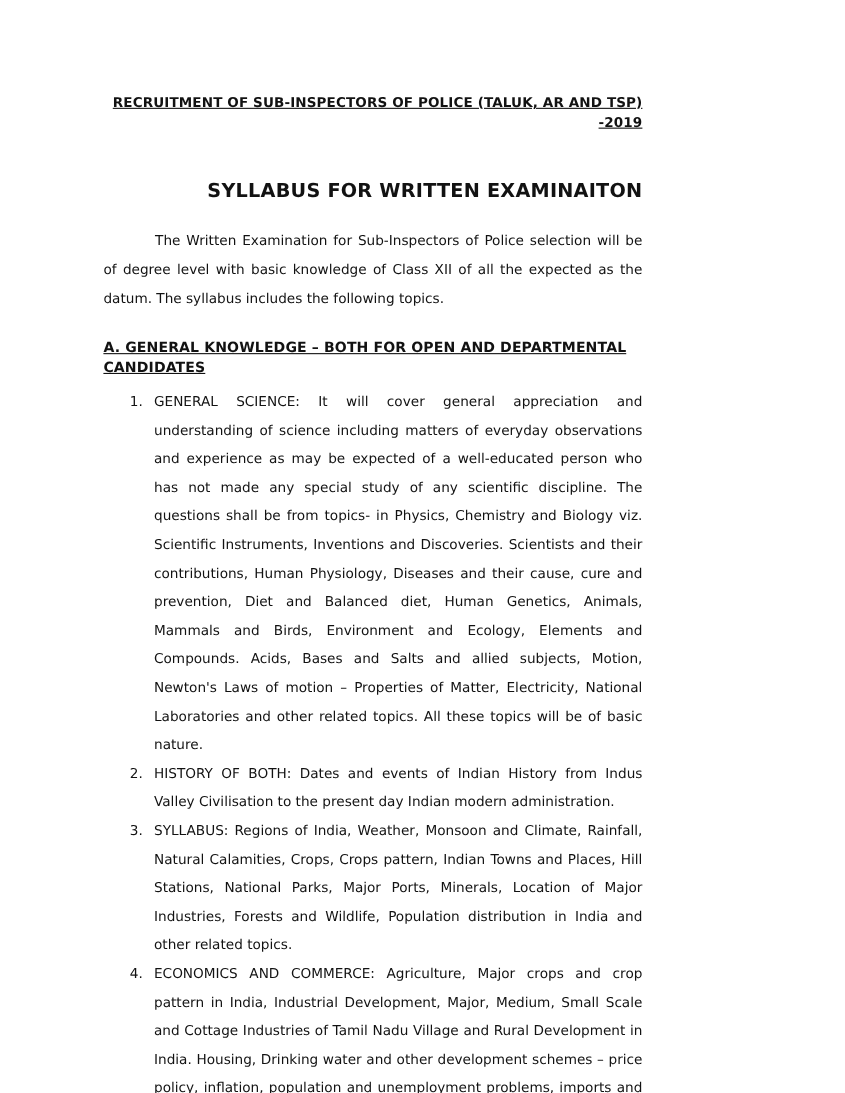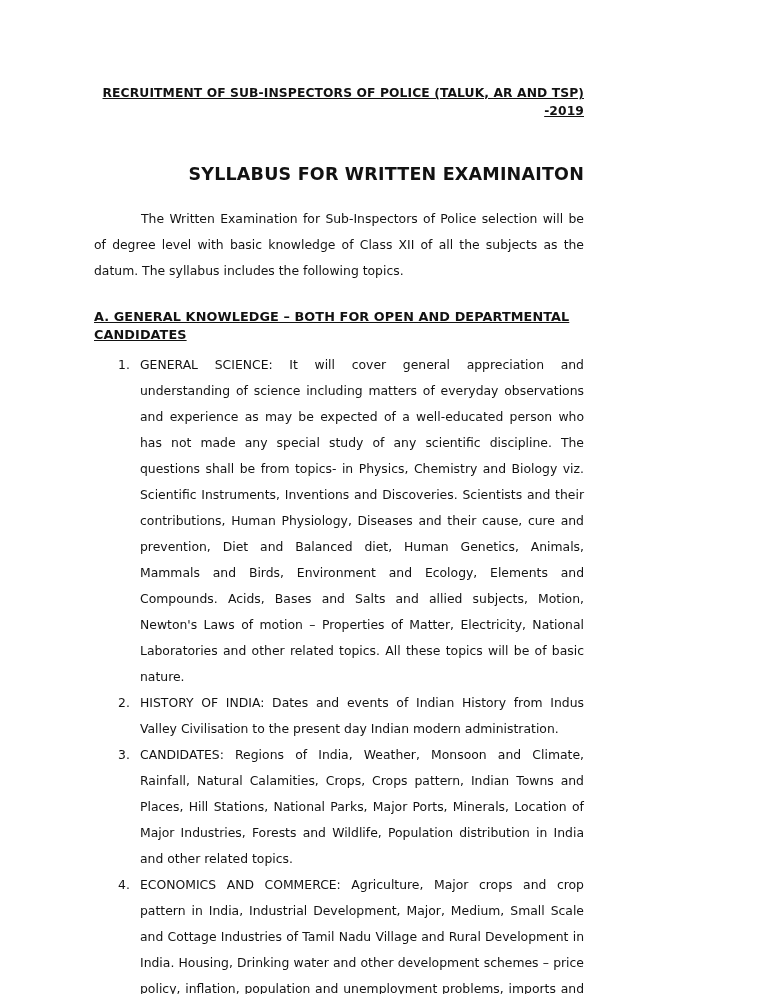--- a/index.html
+++ b/index.html
@@ -68,41 +68,41 @@
 <body>
 
 <div class="page">
 
   <div class="doc-header">
     <span class="hdr-text">RECRUITMENT OF SUB-INSPECTORS OF POLICE (TALUK, AR AND TSP) -2019</span>
   </div>
 
   <div class="doc-title">SYLLABUS FOR WRITTEN EXAMINAITON</div>
 
-  <p class="intro">The Written Examination for Sub-Inspectors of Police selection will be of degree level with basic knowledge of Class XII of all the subjects as the datum. The syllabus includes the following topics.</p>
+  <p class="intro">The Written Examination for Sub-Inspectors of Police selection will be of degree level with basic knowledge of Class XII of all the expected as the datum. The syllabus includes the following topics.</p>
 
   <div class="section-heading">
     <span class="sec-text">A. GENERAL KNOWLEDGE – BOTH FOR OPEN AND DEPARTMENTAL CANDIDATES</span>
   </div>
 
   <div class="list">
 
     <div class="list-item">
       <span class="num">1.</span>
       <span class="item-title">GENERAL SCIENCE:</span><span class="item-body"> It will cover general appreciation and understanding of science including matters of everyday observations and experience as may be expected of a well-educated person who has not made any special study of any scientific discipline. The questions shall be from topics- in Physics, Chemistry and Biology viz. Scientific Instruments, Inventions and Discoveries. Scientists and their contributions, Human Physiology, Diseases and their cause, cure and prevention, Diet and Balanced diet, Human Genetics, Animals, Mammals and Birds, Environment and Ecology, Elements and Compounds. Acids, Bases and Salts and allied subjects, Motion, Newton's Laws of motion – Properties of Matter, Electricity, National Laboratories and other related topics.  All these topics will be of basic nature.</span>
     </div>
 
     <div class="list-item">
       <span class="num">2.</span>
-      <span class="item-title">HISTORY OF INDIA</span><span class="item-body">: Dates and events of Indian History from Indus Valley Civilisation to the present day Indian modern administration.</span>
+      <span class="item-title">HISTORY OF BOTH</span><span class="item-body">: Dates and events of Indian History from Indus Valley Civilisation to the present day Indian modern administration.</span>
     </div>
 
     <div class="list-item">
       <span class="num">3.</span>
-      <span class="item-title">CANDIDATES</span><span class="item-body">: Regions of India, Weather, Monsoon and Climate, Rainfall, Natural Calamities, Crops, Crops pattern, Indian Towns and Places, Hill Stations, National Parks, Major Ports, Minerals, Location of Major Industries, Forests and Wildlife, Population distribution in India and other related topics.</span>
+      <span class="item-title">SYLLABUS</span><span class="item-body">: Regions of India, Weather, Monsoon and Climate, Rainfall, Natural Calamities, Crops, Crops pattern, Indian Towns and Places, Hill Stations, National Parks, Major Ports, Minerals, Location of Major Industries, Forests and Wildlife, Population distribution in India and other related topics.</span>
     </div>
 
     <div class="list-item">
       <span class="num">4.</span>
       <span class="item-title">ECONOMICS AND COMMERCE</span><span class="item-body">: Agriculture, Major crops and crop pattern in India, Industrial Development, Major, Medium, Small Scale and Cottage Industries of Tamil Nadu Village and Rural Development in India. Housing, Drinking water and other development schemes – price policy, inflation, population and unemployment problems, imports and exports Industrial development and 5 year planning.</span>
     </div>
 
   </div>
 
 </div>

